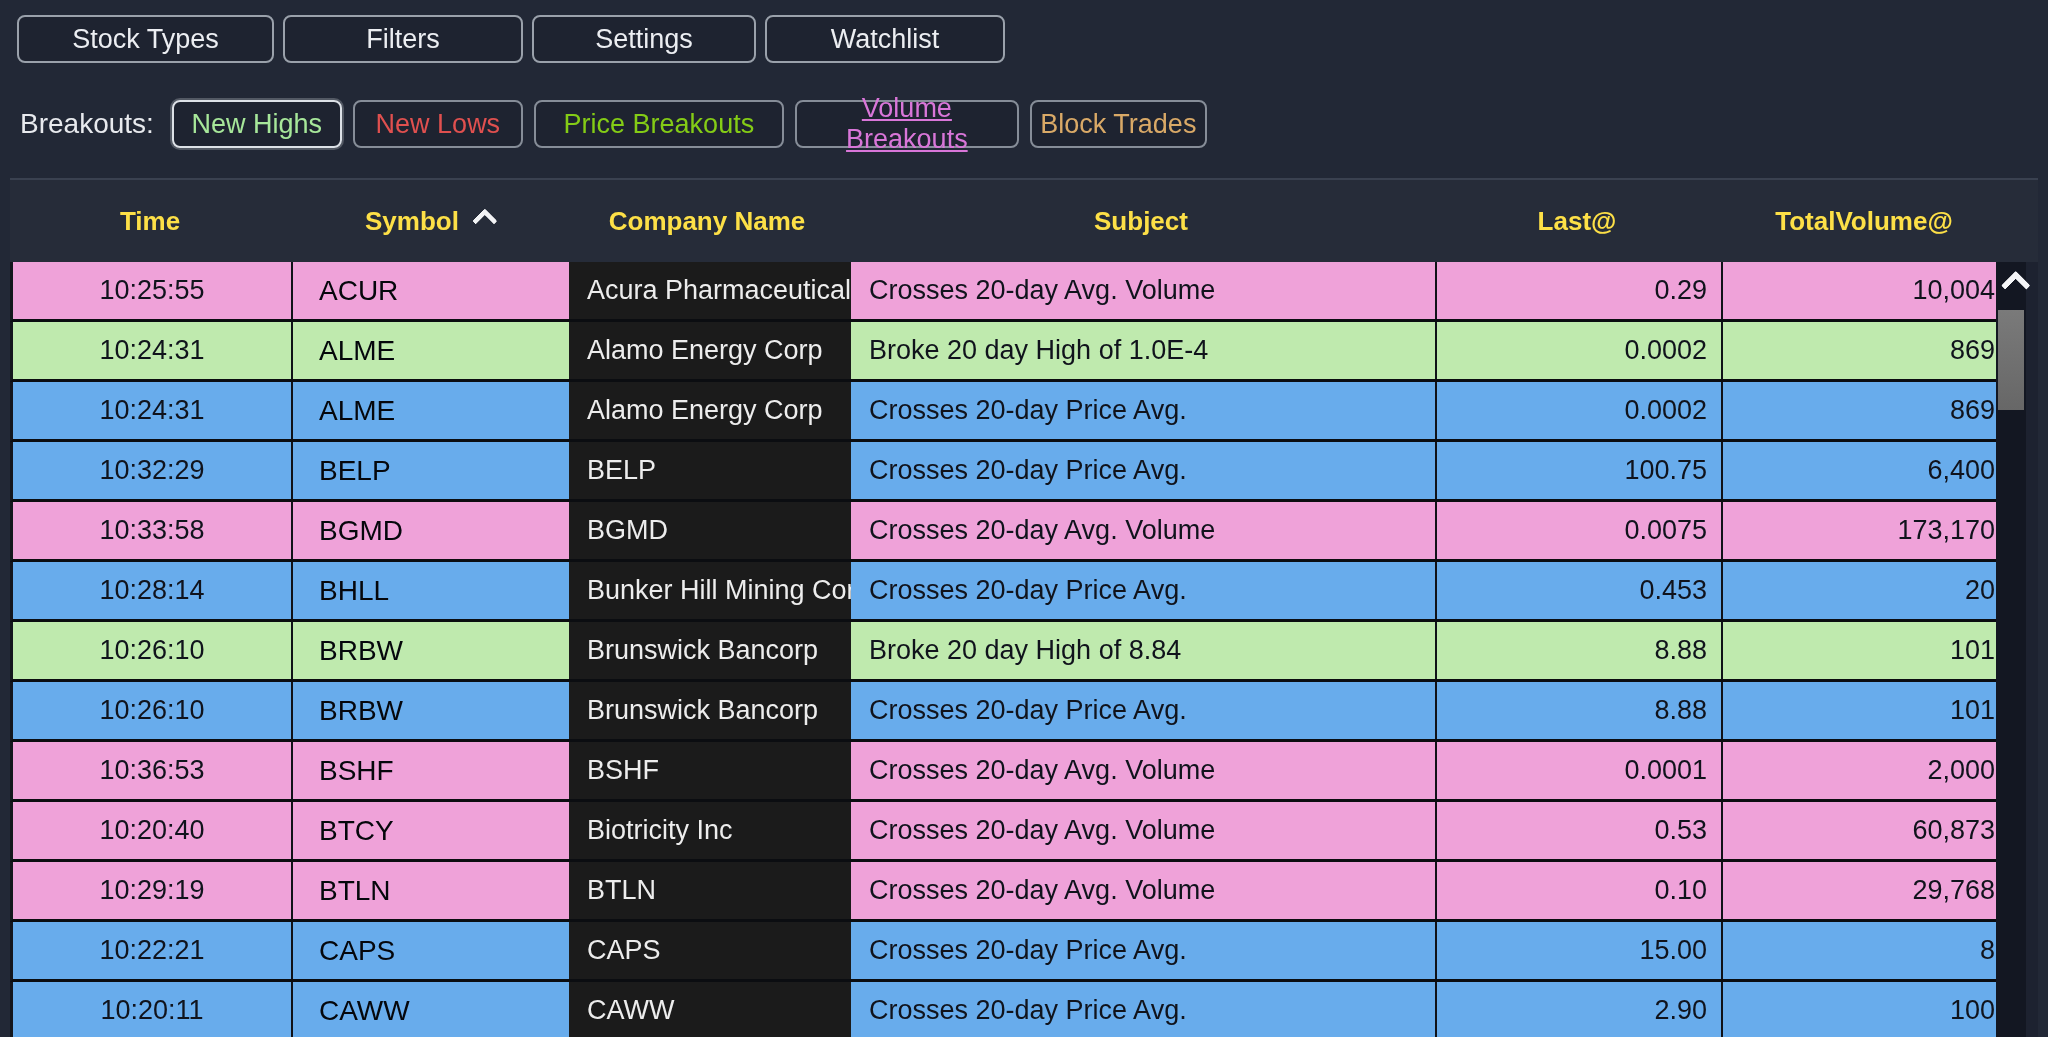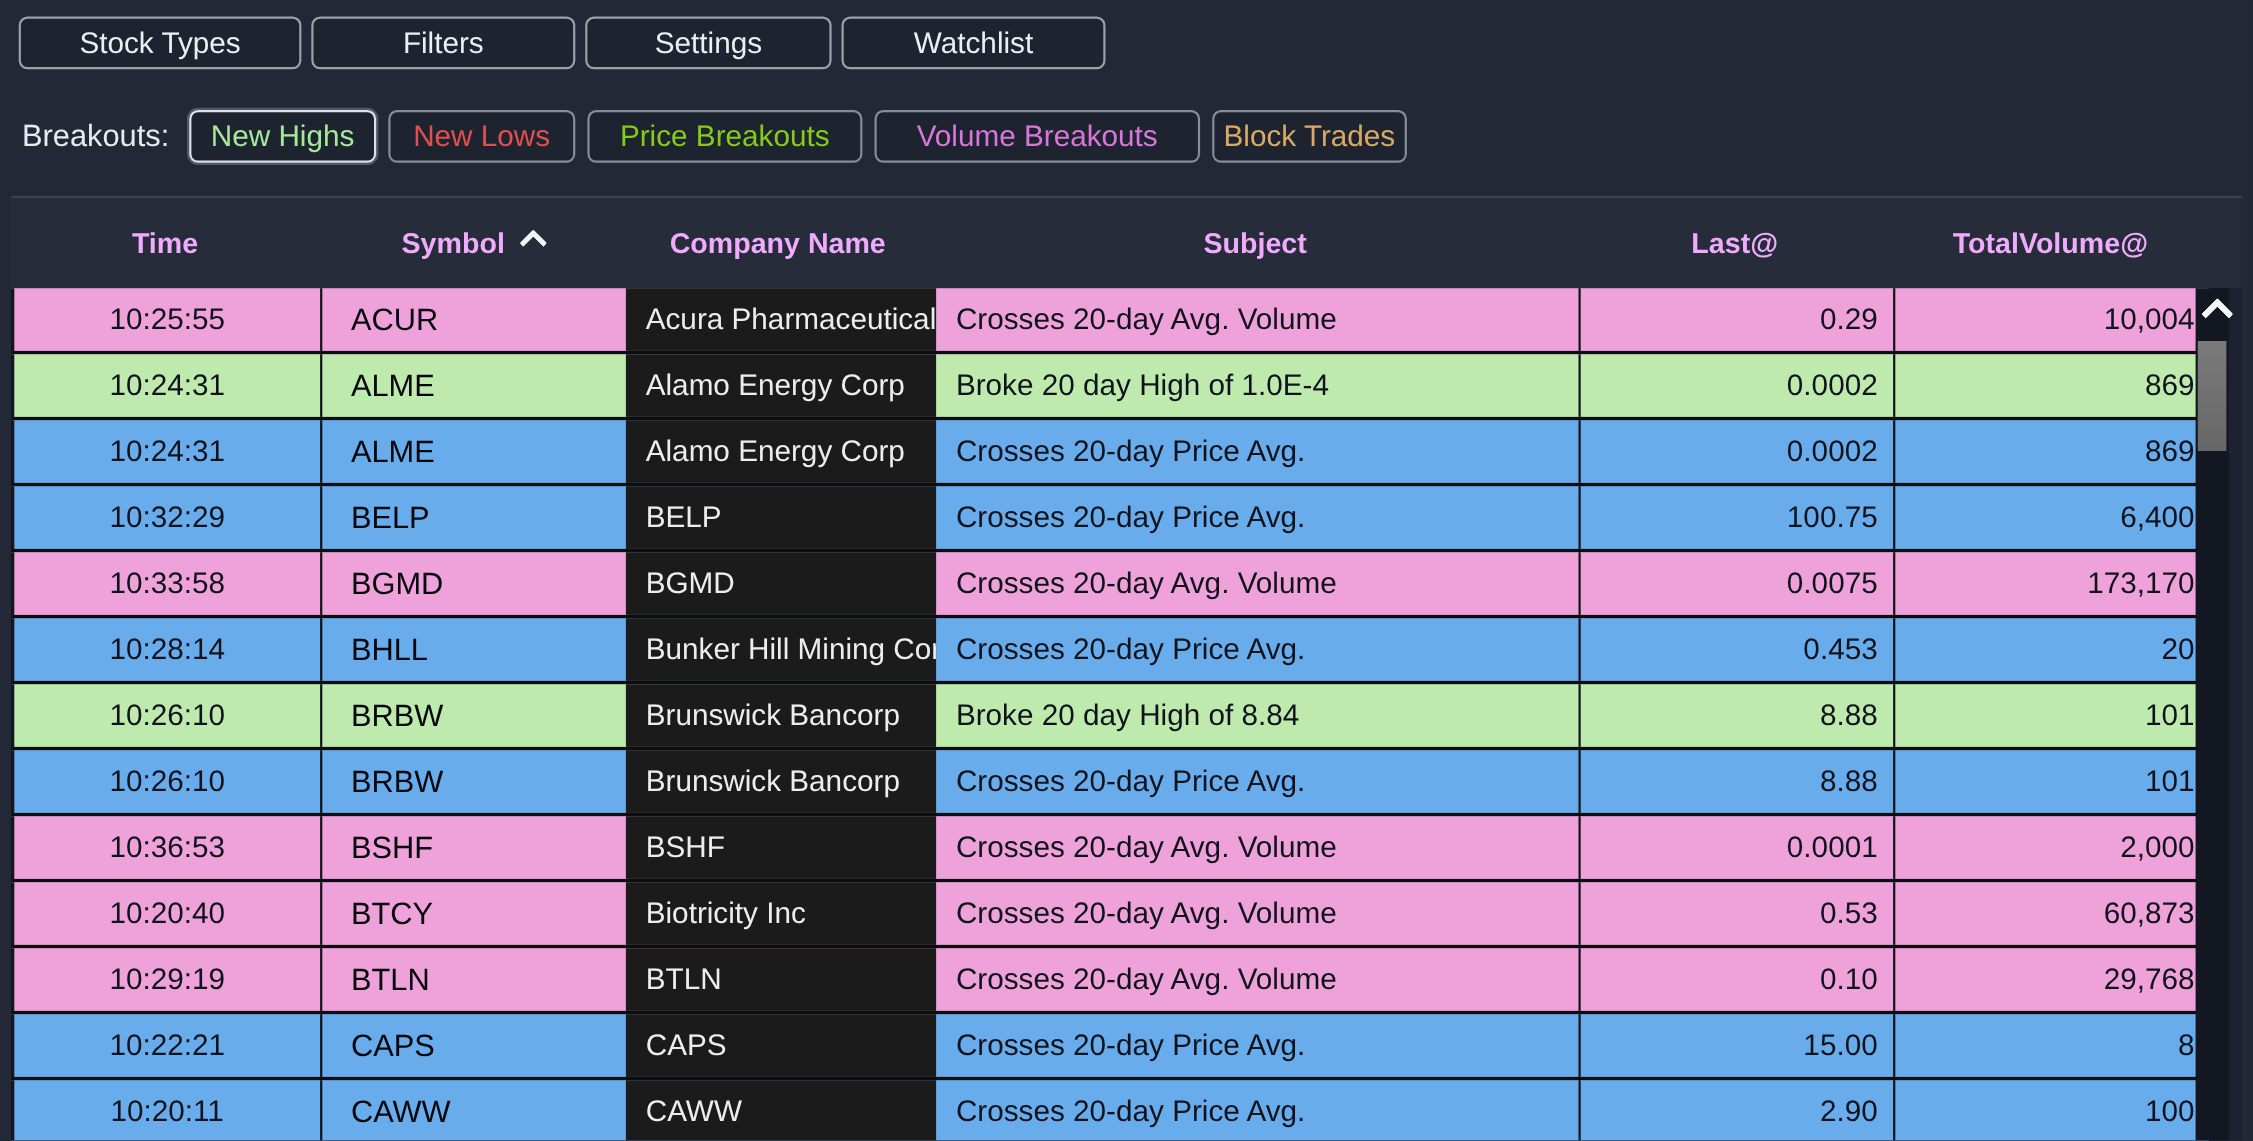--- a/index.html
+++ b/index.html
@@ -24,30 +24,30 @@
   .bk-label{color:#e8eaee;font-size:28px;margin-right:18px;}
   .bk-btns{display:flex;gap:11px;}
   .bk-btn{height:48px;box-sizing:border-box;background:rgba(0,0,0,0.10);
           border:2px solid #868d98;border-radius:8px;font-size:27px;
           font-family:"Liberation Sans",sans-serif;
           display:flex;align-items:center;justify-content:center;cursor:pointer;}
   .bk-btn.active{border-color:#dde1e7;box-shadow:0 0 0 2px rgba(230,234,240,0.25);}
   .bk-btn:nth-child(1){width:170px;}
   .bk-btn:nth-child(2){width:170px;}
   .bk-btn:nth-child(3){width:250px;}
-  .bk-btn:nth-child(4){width:296px;}
+  .bk-btn:nth-child(4){width:224px;text-decoration:underline;}
   .bk-btn:nth-child(5){width:177px;}
 
   
   .table{position:absolute;left:10px;top:178px;width:2028px;bottom:0;
          overflow:hidden;border-top:2px solid #3a4150;background:#1d2230;}
   .thead{height:82px;background:#262c39;display:grid;
          grid-template-columns:280px 276px 282px 586px 286px 288px 30px;
          align-items:center;}
-  .th{color:#f0abfc;font-weight:bold;font-size:26px;text-align:left;
+  .th{color:#fde047;font-weight:bold;font-size:26px;text-align:left;
       display:flex;align-items:center;justify-content:center;gap:14px;}
   .sort-chev{display:inline-block;width:13px;height:13px;
              border-top:5px solid #f2f3f5;border-right:5px solid #f2f3f5;
              transform:rotate(-45deg) translate(2px,2px);border-radius:2px;}
   .tbody{position:absolute;left:0;top:82px;width:1998px;bottom:0;}
   .tr{height:60px;box-sizing:border-box;display:grid;
       grid-template-columns:280px 276px 282px 586px 286px 288px;
       border-bottom:3px solid #0b0d11;border-left:3px solid #14161d;cursor:pointer;}
   .row-volume_breakout{background:#efa2d9;}
   .row-new_high{background:#bfeaae;}

